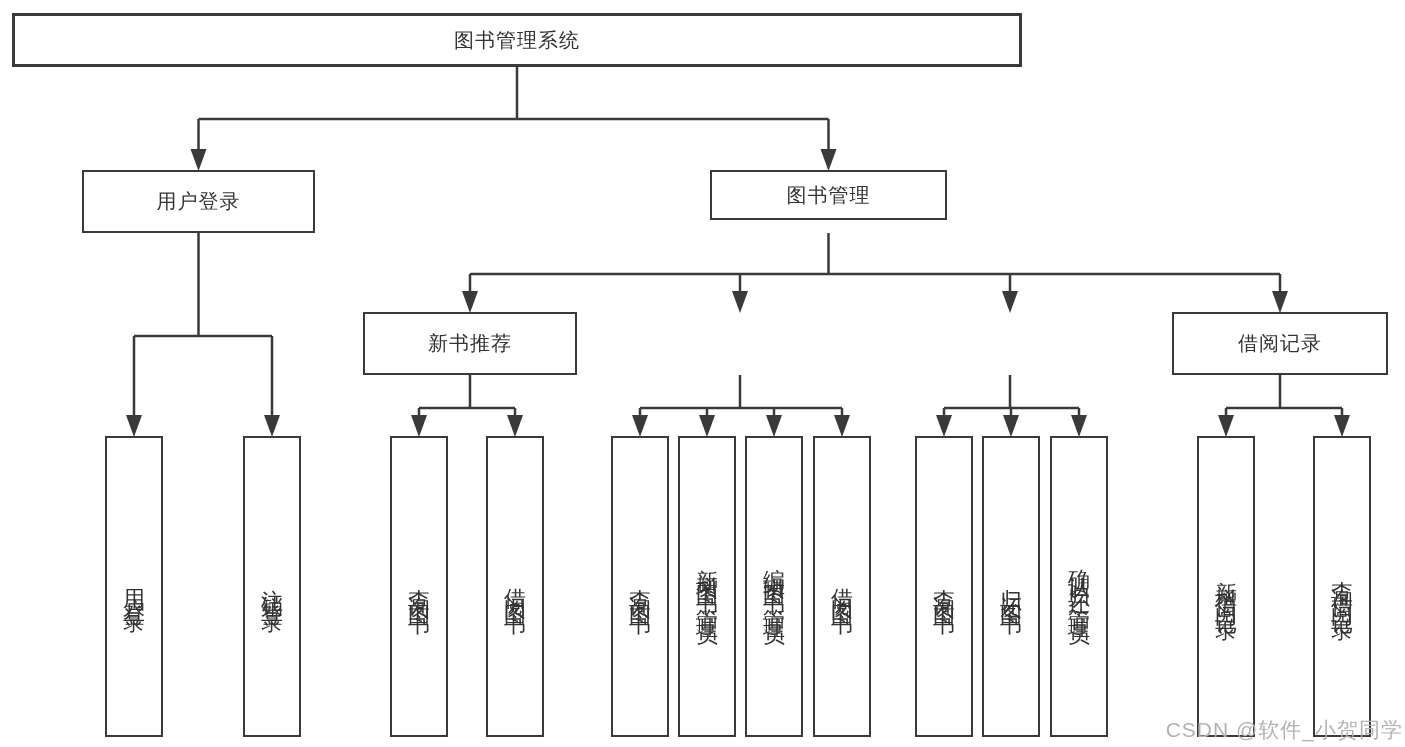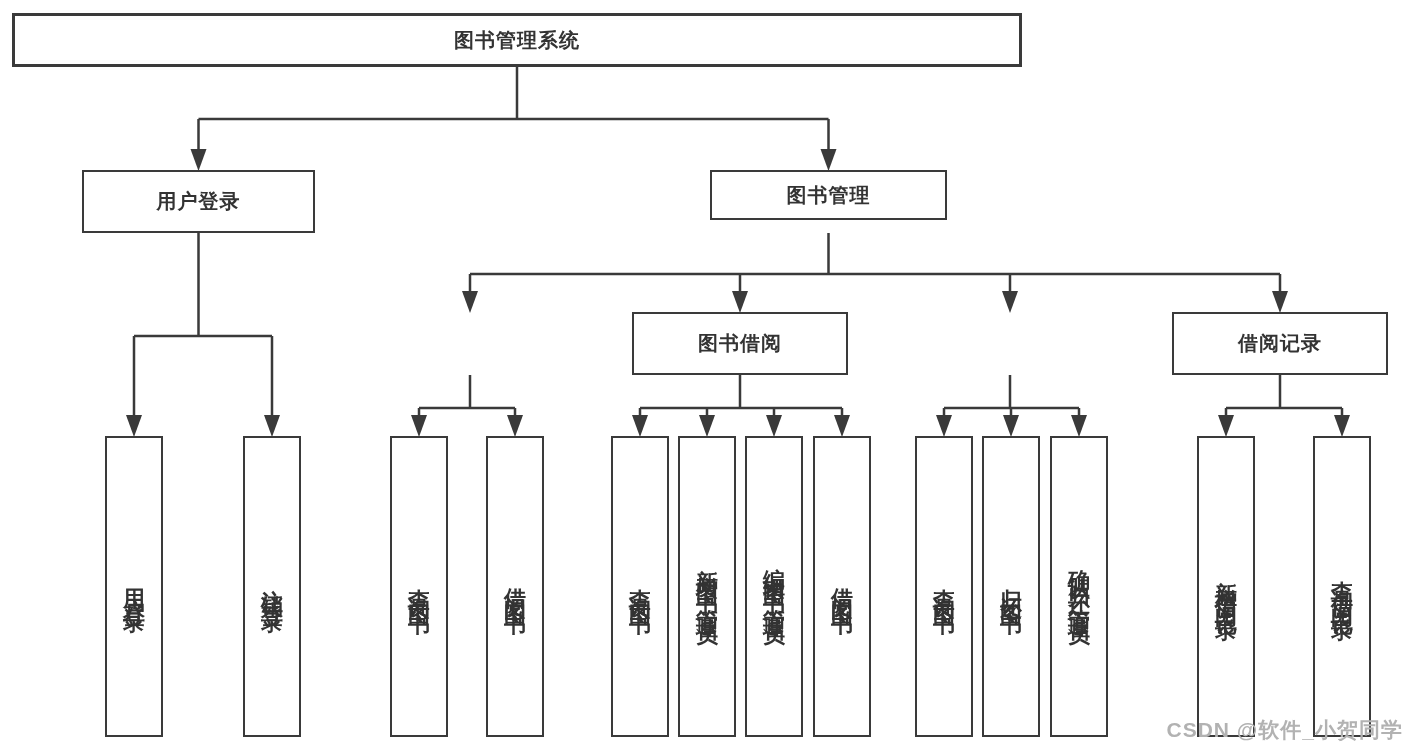--- a/index.html
+++ b/index.html
@@ -5,21 +5,21 @@
   :root{
     --line:#3a3a3a; --box-border:#3a3a3a; --text:#333333;
     --background:#ffffff; --watermark:#b2b2b2;
   }
   html,body{margin:0;padding:0;}
   body{
     width:1405px;height:747px;position:relative;overflow:hidden;
     background:var(--background);
     font-family:"Liberation Sans","DejaVu Sans",sans-serif;
   }
-  .stage{position:absolute;inset:0;font-weight:bold;}
+  .stage{position:absolute;inset:0;}
   svg.connectors{position:absolute;left:0;top:0;}
   .node{
     position:absolute;box-sizing:border-box;
     border:2px solid var(--box-border);background:#fff;
     display:flex;align-items:center;justify-content:center;
     color:var(--text);
   }
   .h{font-size:20px;letter-spacing:1px;white-space:nowrap;}
   .v{
     writing-mode:vertical-rl;text-orientation:mixed;
@@ -104,21 +104,21 @@
       <polygon points="1218,415 1234,415 1226,437"></polygon>
       <polygon points="1334,415 1350,415 1342,437"></polygon>
     </g>
   </svg>
 
   <div class="node h b-root">图书管理系统</div>
 
   <div class="node h b-l2a">用户登录</div>
   <div class="node h b-l2b">图书管理</div>
 
-  <div class="node h b-l3b">图书借阅</div>
+  <div class="node h b-l3a">新书推荐</div>
   <div class="node h b-l3d">借阅记录</div>
 
   <div class="node v leaf b-v1">用户登录</div>
   <div class="node v leaf b-v2">注销登录</div>
 
   <div class="node v leaf b-v3">查询图书</div>
   <div class="node v leaf b-v4">借阅图书</div>
 
   <div class="node v leaf b-v5">查询图书</div>
   <div class="node v leaf b-v6">新增图书（管理员）</div>

